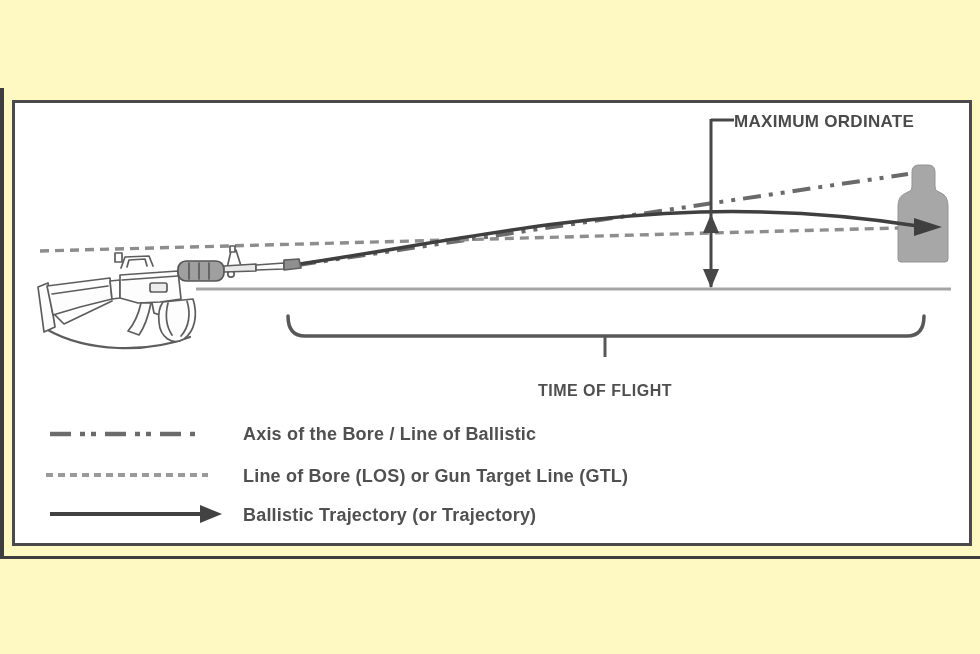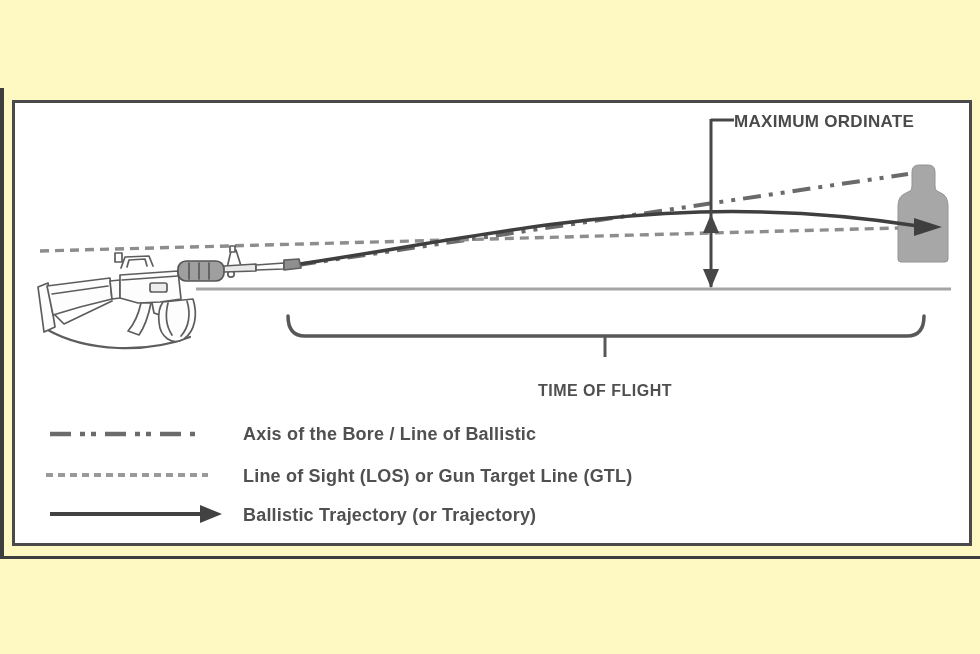--- a/index.html
+++ b/index.html
@@ -109,16 +109,16 @@
     <line x1="46" y1="475" x2="208" y2="475" stroke="#9a9a9a" stroke-width="4" stroke-dasharray="7 5"></line>
     <line x1="50" y1="514" x2="202" y2="514" stroke="#424242" stroke-width="4"></line>
     <polygon points="200,505 222,514 200,523" fill="#424242"></polygon>
   </svg>
 
   <div class="lbl lbl-max-ordinate">MAXIMUM ORDINATE</div>
 
   <div class="lbl lbl-tof">TIME OF FLIGHT</div>
 
   <div class="legend-label r1">Axis of the Bore / Line of Ballistic</div>
-  <div class="legend-label r2">Line of Sight (LOS) or Gun Target Line (GTL)</div>
+  <div class="legend-label r2">Line of Bore (LOS) or Gun Target Line (GTL)</div>
   <div class="legend-label r3">Ballistic Trajectory (or Trajectory)</div>
 
 </div>
 
 </body></html>

